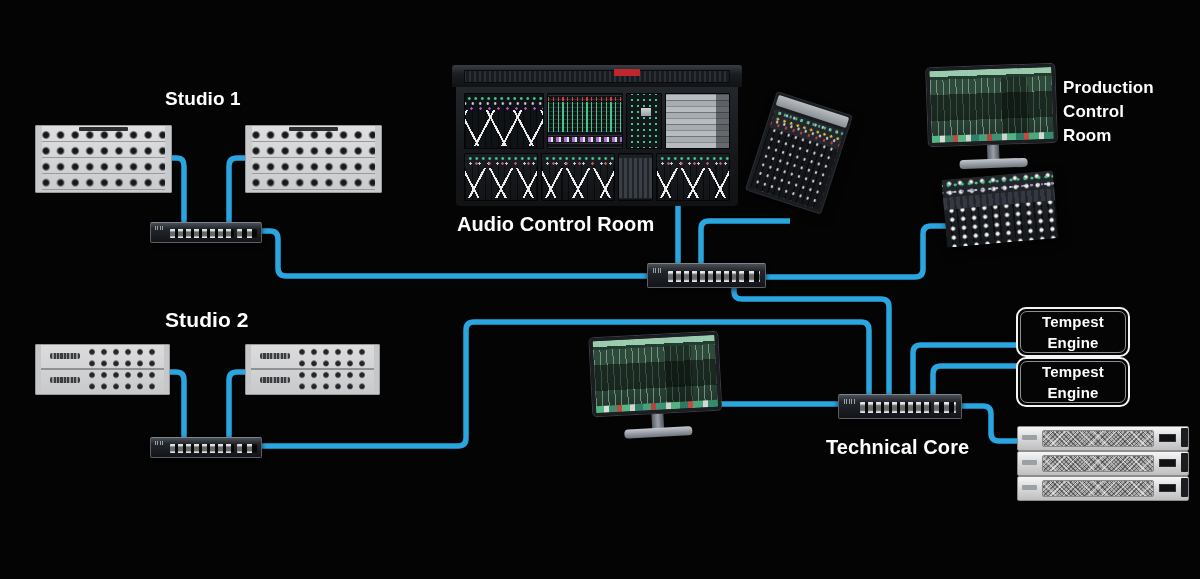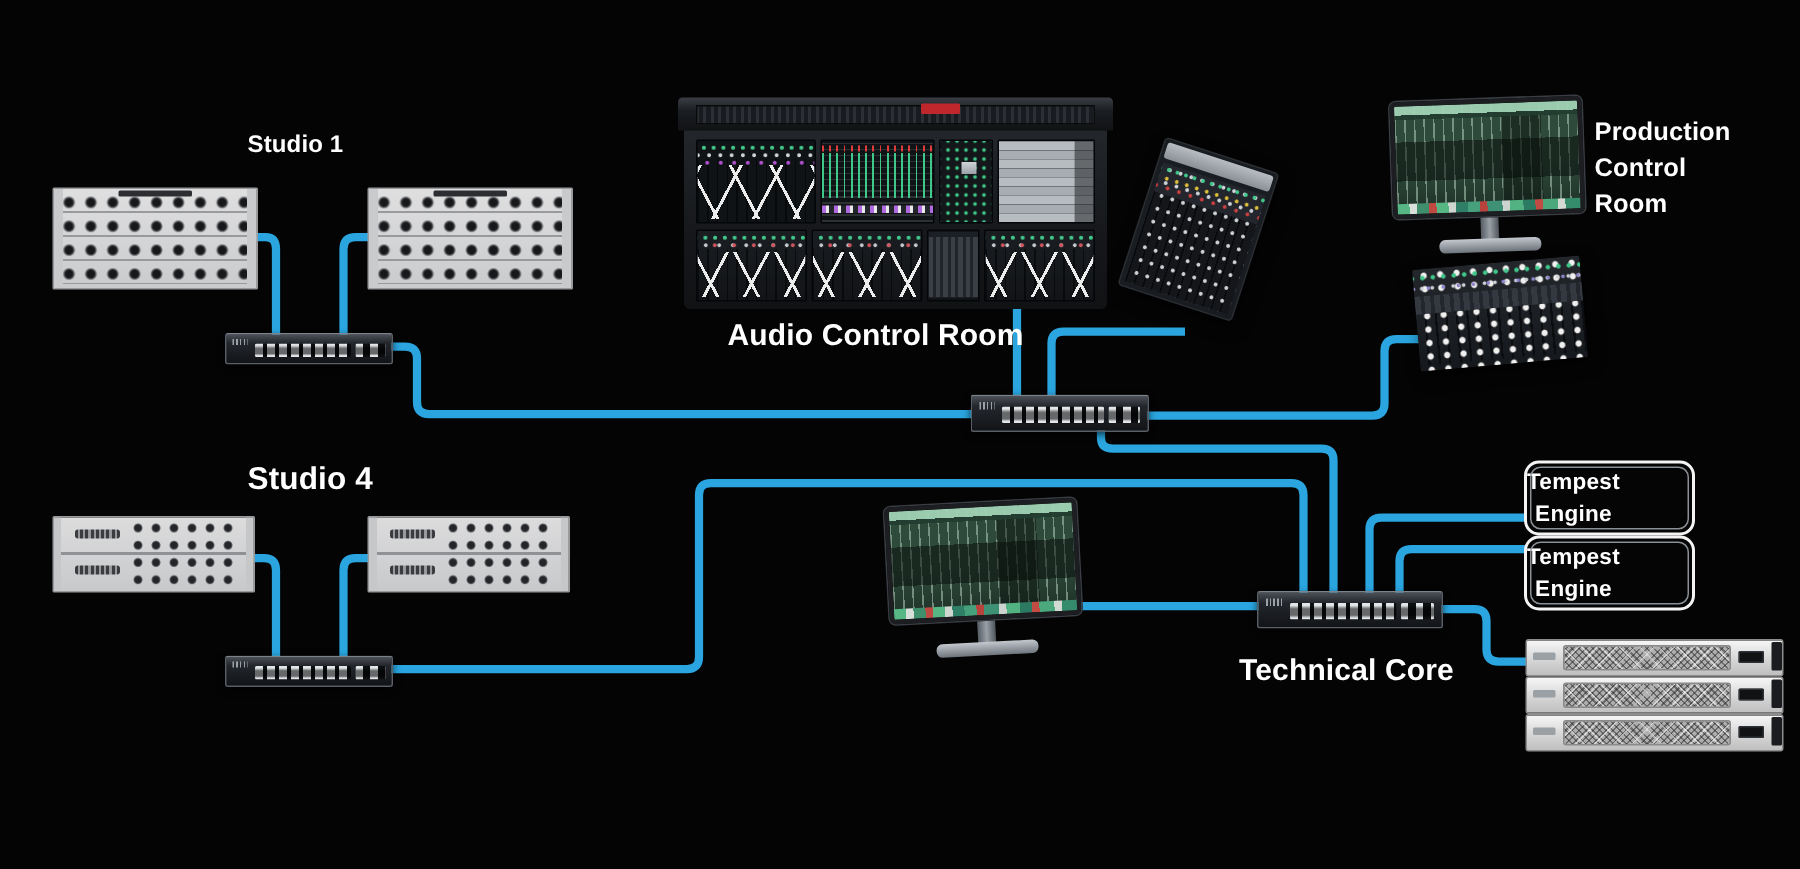--- a/index.html
+++ b/index.html
@@ -7,23 +7,23 @@
     position:relative;width:1200px;height:579px;overflow:hidden;
     background:#040404;
     font-family:"Liberation Sans", sans-serif;
   }
   #wires{position:absolute;left:0;top:0;z-index:1;}
   .device{position:absolute;z-index:2;}
   .label{
     position:absolute;z-index:3;color:#fff;font-weight:bold;
     white-space:pre-line;letter-spacing:.1px;line-height:1.15;
   }
-  #lbl-studio1{left:165px;top:88px;font-size:16px;}
+  #lbl-studio1{left:165px;top:88px;font-size:19px;}
   #lbl-studio2{left:165px;top:308px;font-size:21px;}
-  #lbl-acr{left:485px;top:213px;font-size:20px;}
+  #lbl-acr{left:457px;top:213px;font-size:20px;}
   #lbl-pcr{left:1063px;top:76px;font-size:17px;line-height:1.4;}
   #lbl-eng{left:597px;top:447px;font-size:19.5px;line-height:1.4;}
   #lbl-tc{left:826px;top:436px;font-size:20px;}
   #footnote{left:35px;top:483px;font-size:13.5px;letter-spacing:0;}
 
   
   .nswitch{
     background:linear-gradient(#4b5158 0,#23262b 30%,#121418 100%);
     border:1px solid #5a6067;border-top-color:#7d838a;border-radius:2px;
     box-shadow:0 2px 5px rgba(0,0,0,.6);
@@ -194,21 +194,21 @@
       repeating-linear-gradient(90deg,#343941 0 4px,#23262c 4px 6.5px) 0 18px/100% 12px no-repeat,
       radial-gradient(circle,#f0f0f0 1.7px,#777 2.1px,rgba(0,0,0,0) 2.6px) 2px 36px/11px 9px,
       repeating-linear-gradient(90deg,rgba(0,0,0,0) 0 5.5px,#0b0d10 5.5px 7px) 0 30px/100% 34px no-repeat,
       linear-gradient(#23262b,#15181c);
   }
 
   
   .tempest{
     width:110px;height:46px;background:#050505;
     border:2px solid #f4f4f4;border-radius:10px;
-    display:flex;align-items:center;justify-content:flex-start;
+    display:flex;align-items:center;justify-content:center;
   }
   .tempest::before{content:"";position:absolute;inset:2px;border:1px solid #8a9096;border-radius:7px;}
   #te1{left:1016px;top:307px;}
   #te2{left:1016px;top:357px;}
   .tlabel{color:#fff;font-weight:bold;font-size:15px;line-height:1.4;text-align:center;white-space:pre-line;letter-spacing:.2px;}
 
   
   .iorack{
     width:170px;height:23px;border:1px solid #8d8d8d;border-radius:2px;
     background:linear-gradient(#f6f6f6 0,#d6d6d6 55%,#bfbfbf);
@@ -255,21 +255,21 @@
     <i class="strip"></i>
   </div>
   <div class="device stagebox4u" id="sb1b">
     <i class="strip"></i>
   </div>
   <div class="device nswitch" id="sw1">
     <i class="ports"></i>
     <i class="uplink"></i>
   </div>
 
-  <div class="label" id="lbl-studio2">Studio 4</div>
+  <div class="label" id="lbl-studio2">Studio 2</div>
   <div class="device stagebox2u" id="sb2a">
     <i class="dsub a"></i>
     <i class="dsub b"></i>
     <i class="xlr"></i>
   </div>
   <div class="device stagebox2u" id="sb2b">
     <i class="dsub a"></i>
     <i class="dsub b"></i>
     <i class="xlr"></i>
   </div>

